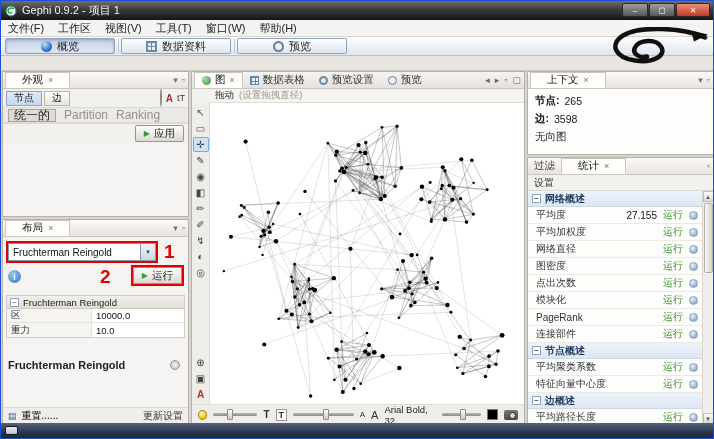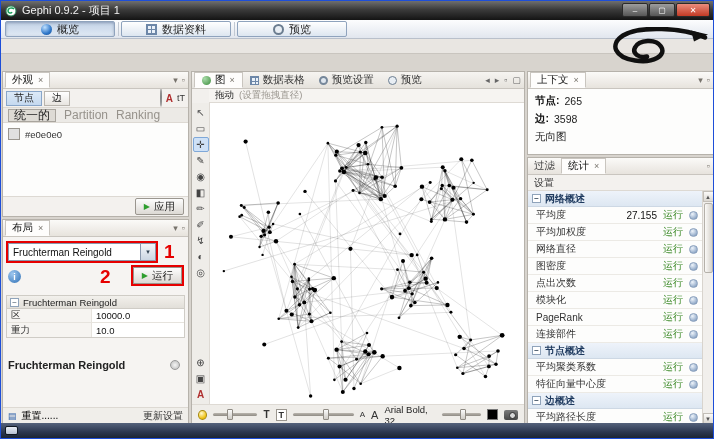--- a/index.html
+++ b/index.html
@@ -47,21 +47,21 @@
   .xglyph{color:#7a766f;font-size:9px;}
 
   
   .main{position:absolute;top:70px;left:0;width:714px;height:354px;display:flex;gap:2px;padding:0 1px;}
   .col-left,.col-right{width:187px;display:flex;flex-direction:column;gap:2px;}
   .col-center{flex:1;display:flex;flex-direction:column;border:1px solid #b6b2ab;background:#f2f0ed;min-width:0;}
 
   .panel{border:1px solid #b6b2ab;background:#f6f4f2;display:flex;flex-direction:column;overflow:hidden;}
   .phead{height:17px;background:linear-gradient(#fbfaf8,#e7e3dd);border-bottom:1px solid #c9c5bf;
          display:flex;align-items:flex-end;font-size:10.5px;position:relative;}
-  .ptab2{height:16px;margin-left:2px;padding:0 6px;display:flex;gap:5px;align-items:center;
+  .ptab2{height:16px;margin-left:2px;padding:0 16px;display:flex;gap:5px;align-items:center;
          background:#fefdfc;border:1px solid #c9c5bf;border-bottom:1px solid #fefdfc;color:#111;}
   .ptab3{height:16px;padding:0 6px;display:flex;align-items:center;color:#444;}
   .corner{position:absolute;right:3px;top:3px;display:flex;gap:4px;color:#77736c;font-size:9px;}
 
   
   .appearance{height:146px;flex:none;}
   .app-toolbar{height:19px;display:flex;align-items:center;padding:2px 3px;gap:2px;
                border-bottom:1px solid #ddd9d3;background:#f3f1ee;}
   .seg{height:15px;padding:0 7px;font-size:10px;display:flex;align-items:center;
        border:1px solid #b9b5ae;background:linear-gradient(#fff,#e8e5e0);color:#222;}
@@ -200,20 +200,28 @@
         </svg>
     </span>
     <span class="title-text">Gephi 0.9.2 - 项目 1</span>
     <span class="win-controls">
       <span class="winbtn">–</span>
       <span class="winbtn">▢</span>
       <span class="winbtn close">✕</span>
     </span>
   </div>
 
+  <div class="menubar">
+    <span class="menu-item">文件(F)</span>
+    <span class="menu-item">工作区</span>
+    <span class="menu-item">视图(V)</span>
+    <span class="menu-item">工具(T)</span>
+    <span class="menu-item">窗口(W)</span>
+    <span class="menu-item">帮助(H)</span>
+  </div>
 
   <div class="perspectives">
     <div class="ptab selected" style="left:4px;">
       <span class="icon-globe"></span>
       <span>概览</span>
     </div>
     <span class="psep" style="left:117px;"></span>
     <div class="ptab" style="left:120px;">
       <span class="icon-table"></span>
       <span>数据资料</span>
@@ -258,26 +266,20 @@
           <span class="app-tools">
             <span class="tool-ic"><span class="palette"></span></span>
             <span class="colorA">A</span>
             <span class="fontTT">tT</span>
           </span>
         </div>
         <div class="subtabs">
           <span class="chip">统一的</span>
           <span class="dim">Partition</span>
           <span class="dim">Ranking</span>
-        </div>
-        <div class="app-body">
-          <div class="swatch-row">
-            <span class="swatch"></span>
-            <span>#e0e0e0</span>
-          </div>
         </div>
         <div class="app-bottom">
           <span class="btn">
             <span class="play">▶</span>
             <span>应用</span>
           </span>
         </div>
       </div>
 
       <div class="panel layoutp">

